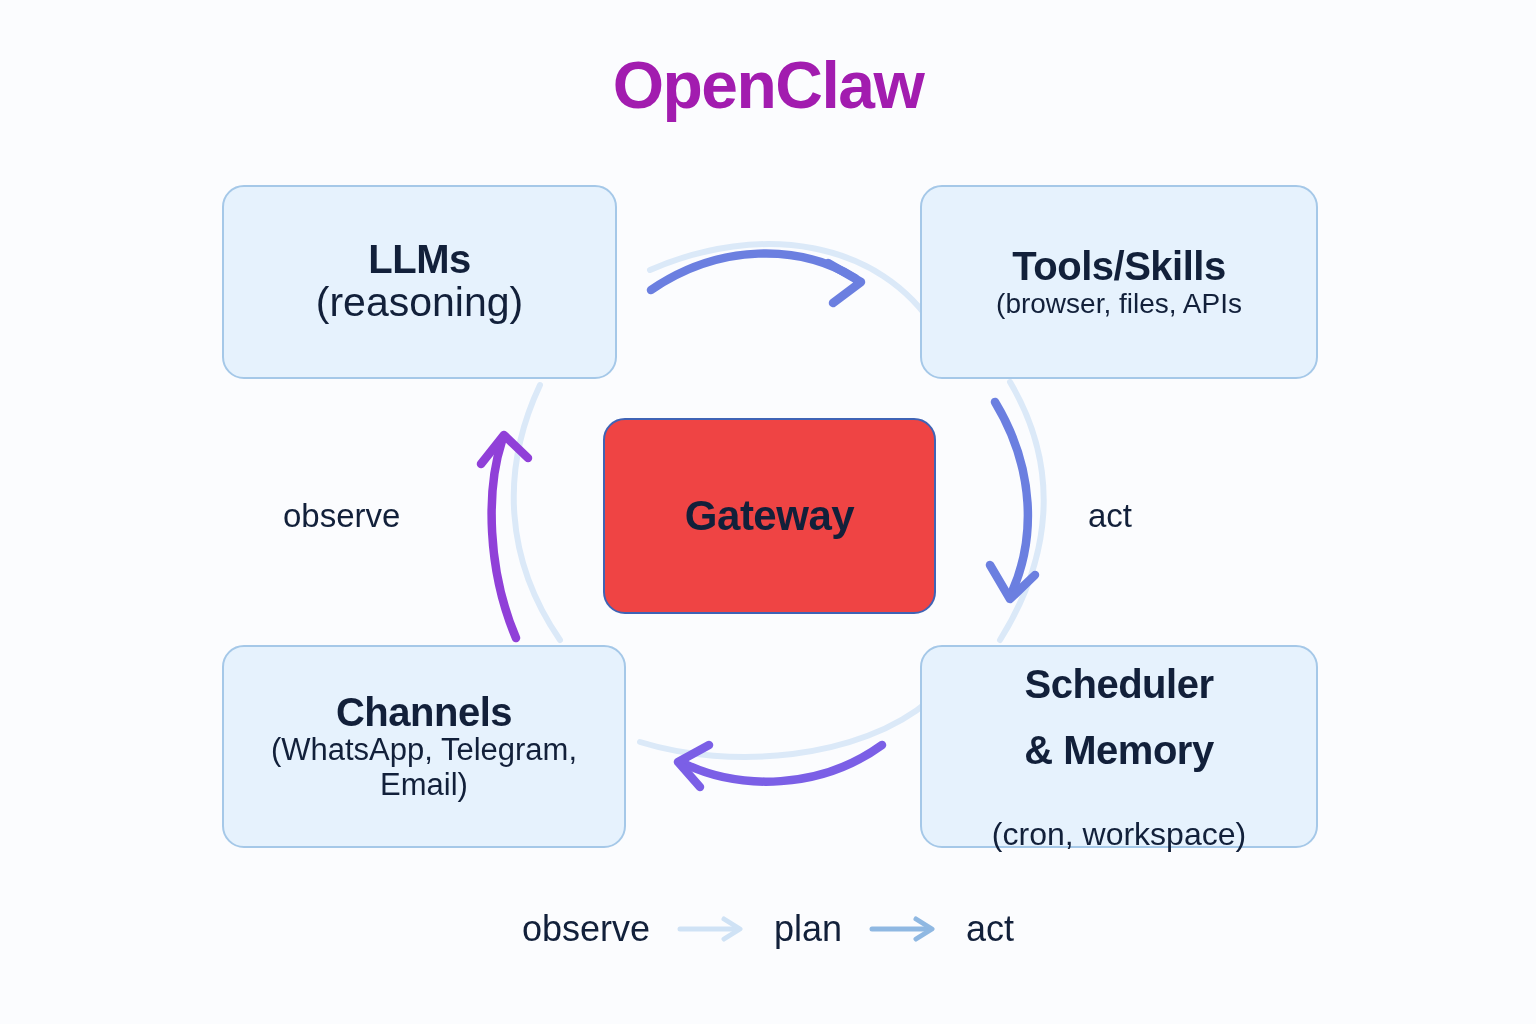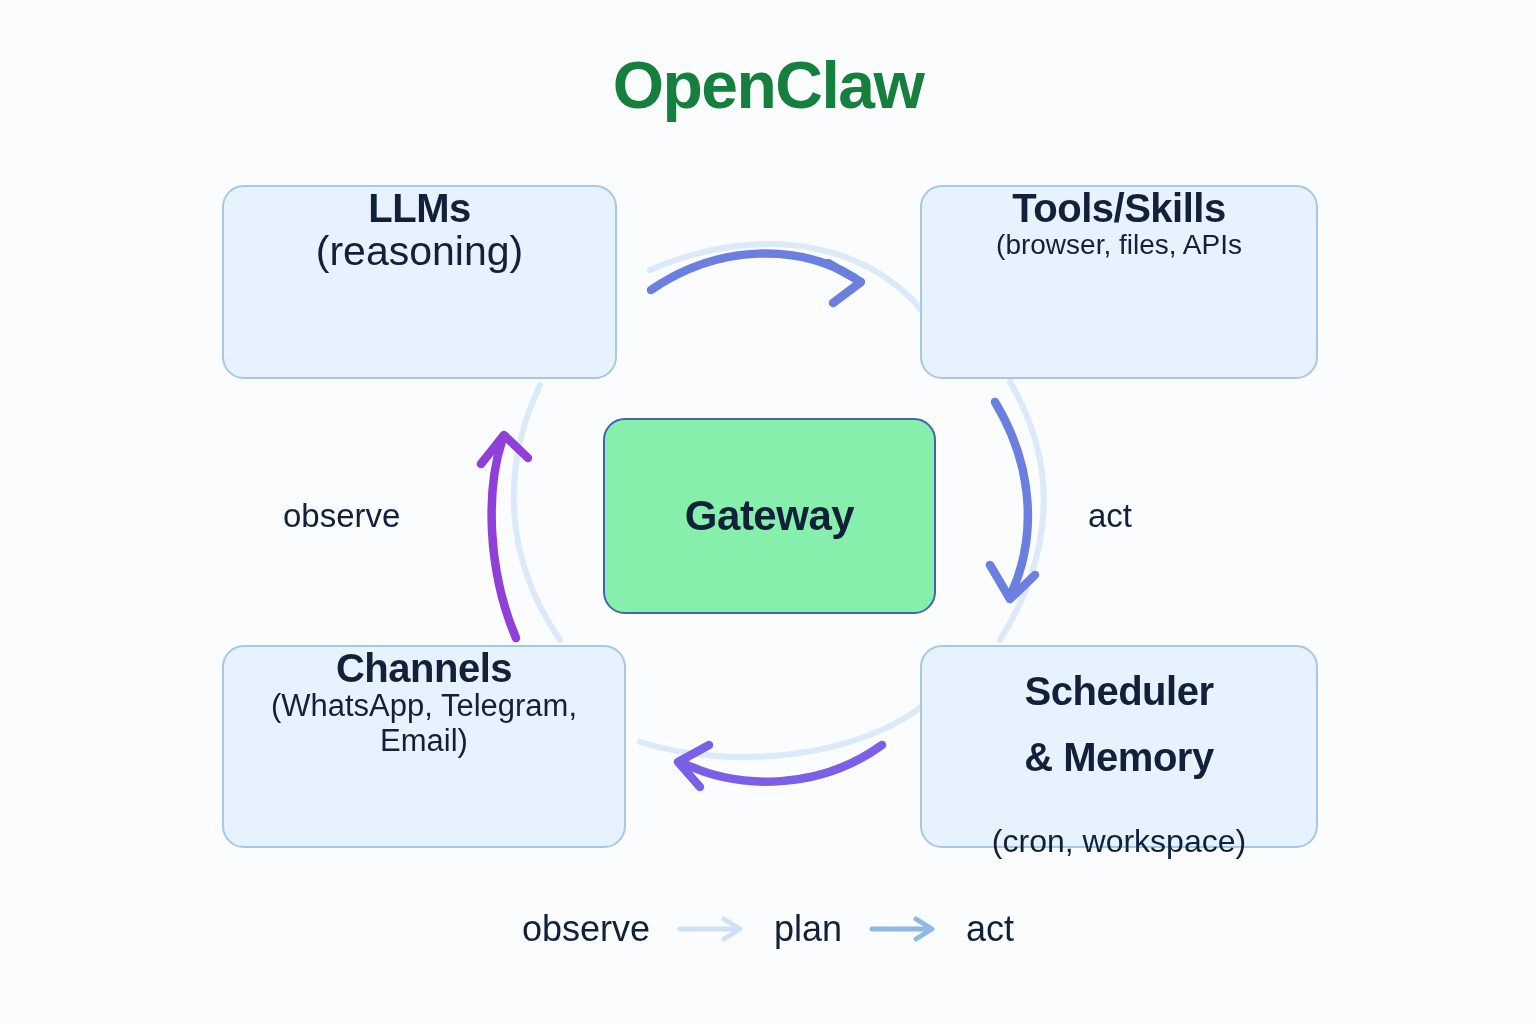--- a/index.html
+++ b/index.html
@@ -23,21 +23,21 @@
   
   #title {
     position: absolute;
     left: 0;
     top: 52px;
     width: 1536px;
     text-align: center;
     font-size: 66px;
     font-weight: 700;
     letter-spacing: -1.5px;
-    color: #15803d;
+    color: #a21caf;
     line-height: 1;
   }
 
   
   #ring-layer {
     position: absolute;
     left: 0;
     top: 0;
     width: 1536px;
     height: 1024px;
@@ -47,21 +47,21 @@
   
   .node {
     position: absolute;
     box-sizing: border-box;
     background: #e6f2fd;
     border: 2.5px solid #a5c8e8;
     border-radius: 22px;
     display: flex;
     flex-direction: column;
     align-items: center;
-    justify-content: flex-start;
+    justify-content: center;
     text-align: center;
     color: #12203a;
     overflow: visible;
   }
   .node .ttl {
     font-size: 40px;
     font-weight: 700;
     letter-spacing: -0.5px;
     line-height: 1.06;
     white-space: nowrap;
@@ -84,21 +84,21 @@
   #node-scheduler .sub { font-size: 32px; margin-top: 45px; }
 
   
   #node-gateway {
     position: absolute;
     left: 603px;
     top: 418px;
     width: 333px;
     height: 196px;
     box-sizing: border-box;
-    background: #86efac;
+    background: #ef4444;
     border: 2.5px solid #3f63b5;
     border-radius: 22px;
     display: flex;
     flex-direction: column;
     align-items: center;
     justify-content: center;
     text-align: center;
     color: #12203a;
   }
   #node-gateway .ttl {

